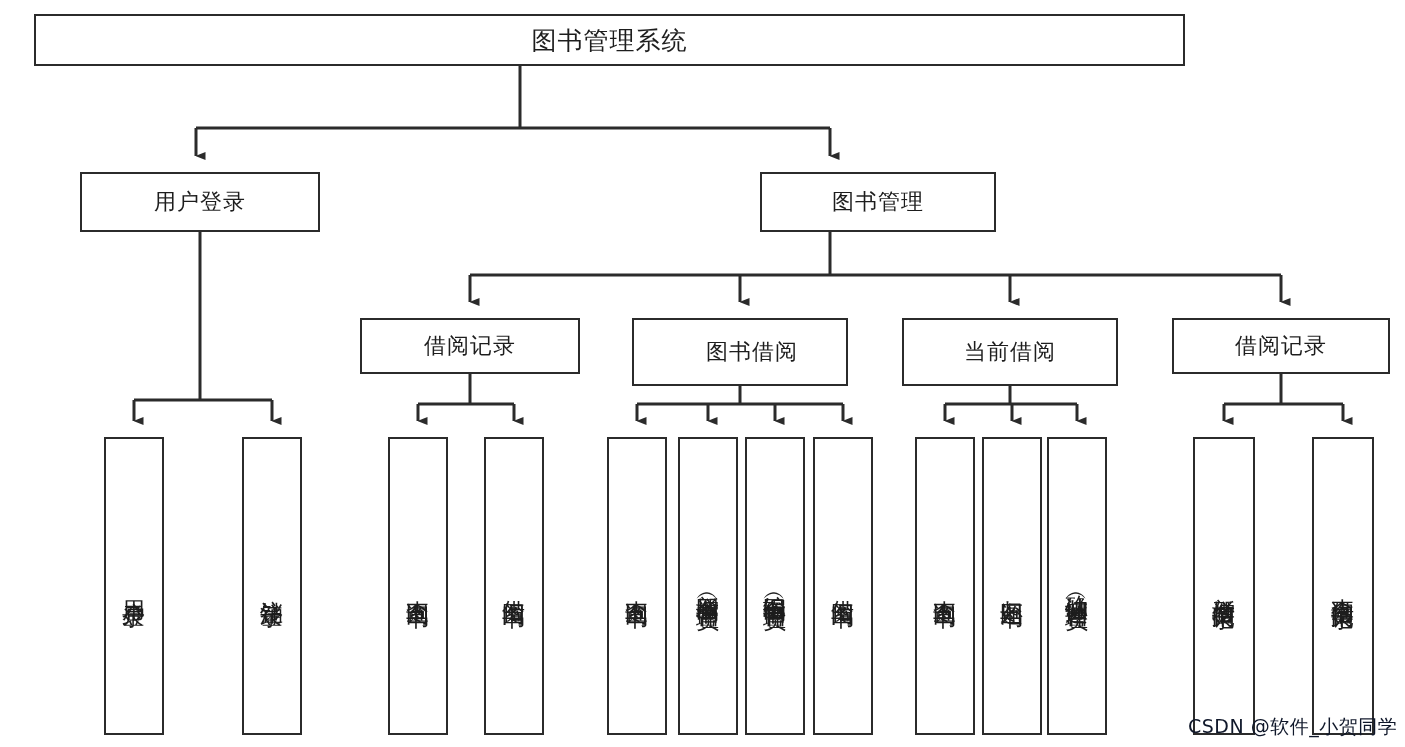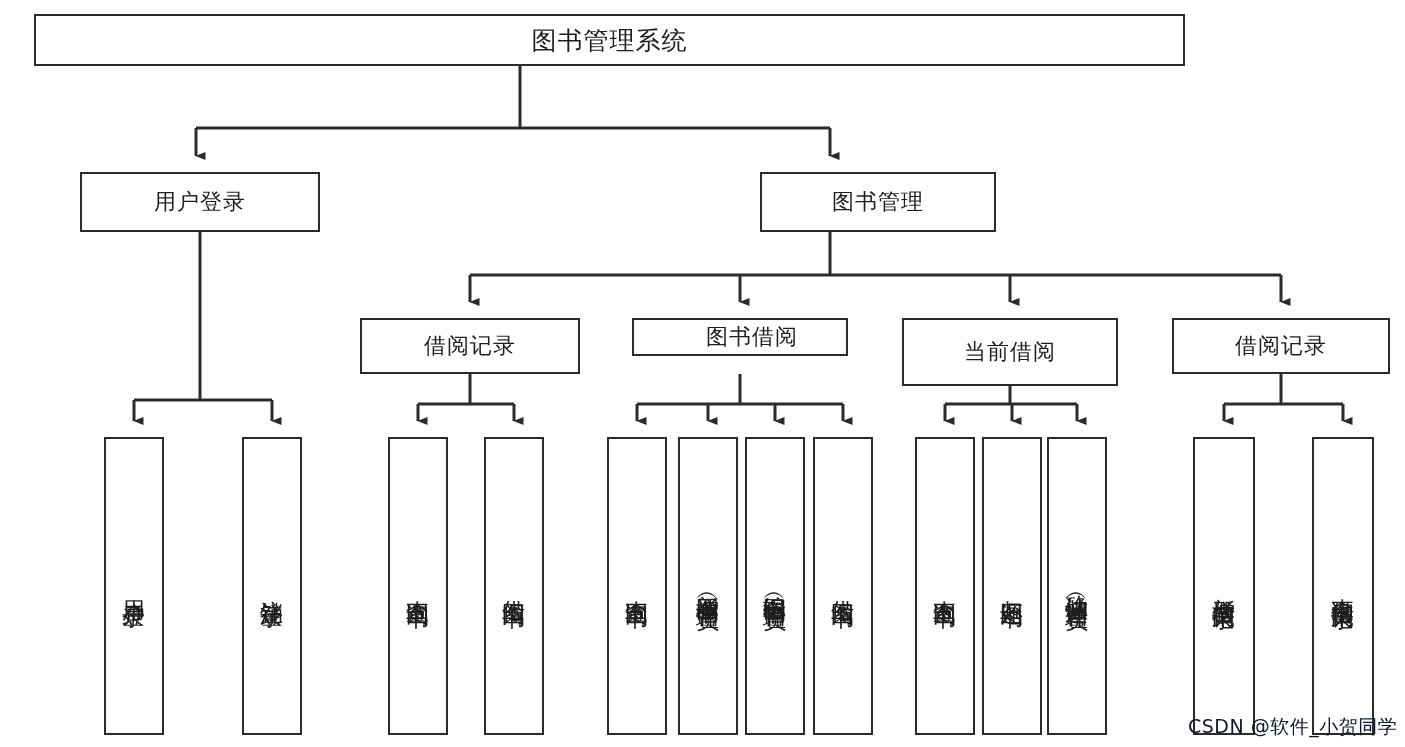--- a/index.html
+++ b/index.html
@@ -130,21 +130,21 @@
   <div class="node lvl1" id="n-l1-0" style="left: 80px; top: 172px; width: 240px; height: 60px;">
     <span class="htext">用户登录</span>
   </div>
   <div class="node lvl1" id="n-l1-1" style="left: 712px; top: 172px; width: 236px; height: 60px; margin-left: 48px;">
     <span class="htext">图书管理</span>
   </div>
 
   <div class="node lvl2" id="n-l2-0" style="left: 360px; top: 318px; width: 220px; height: 56px;">
     <span class="htext">借阅记录</span>
   </div>
-  <div class="node lvl2" id="n-l2-1" style="left: 632px; top: 318px; width: 216px; height: 38px; padding-left: 24px;">
+  <div class="node lvl2" id="n-l2-1" style="left: 632px; top: 318px; width: 216px; height: 68px; padding-left: 24px;">
     <span class="htext">图书借阅</span>
   </div>
   <div class="node lvl2" id="n-l2-2" style="left: 902px; top: 318px; width: 216px; height: 68px;">
     <span class="htext">当前借阅</span>
   </div>
   <div class="node lvl2" id="n-l2-3" style="left: 1172px; top: 318px; width: 218px; height: 56px;">
     <span class="htext">借阅记录</span>
   </div>
 
   <div class="node leaf" id="n-lf-0" style="left: 104px; top: 437px; width: 60px; height: 298px;">

